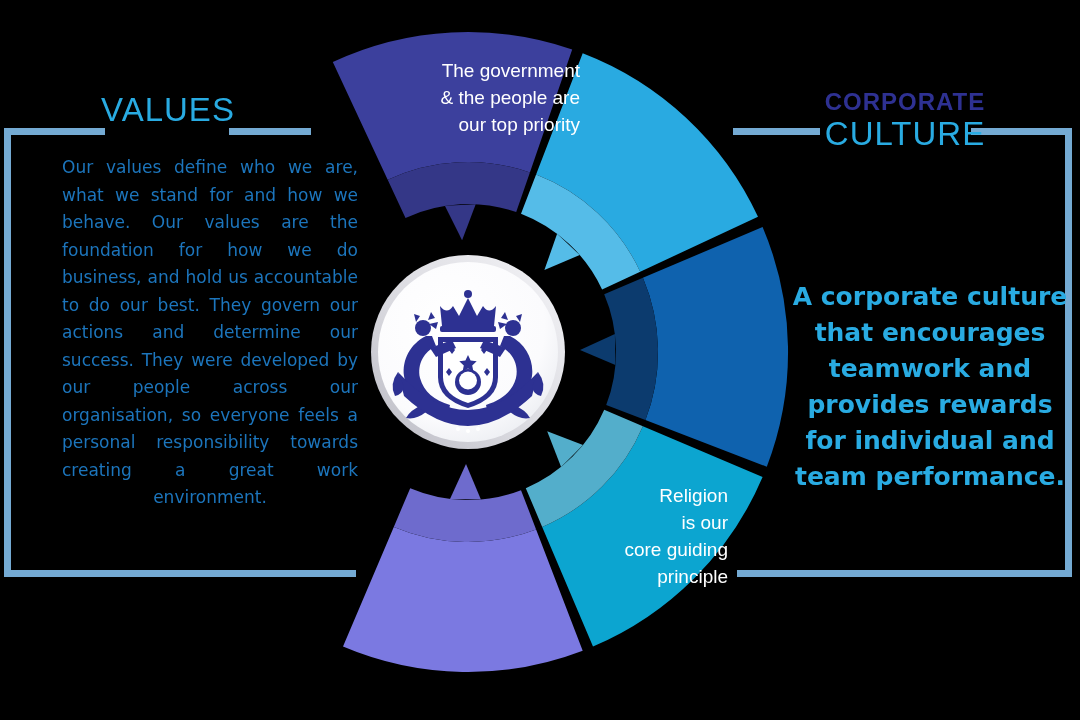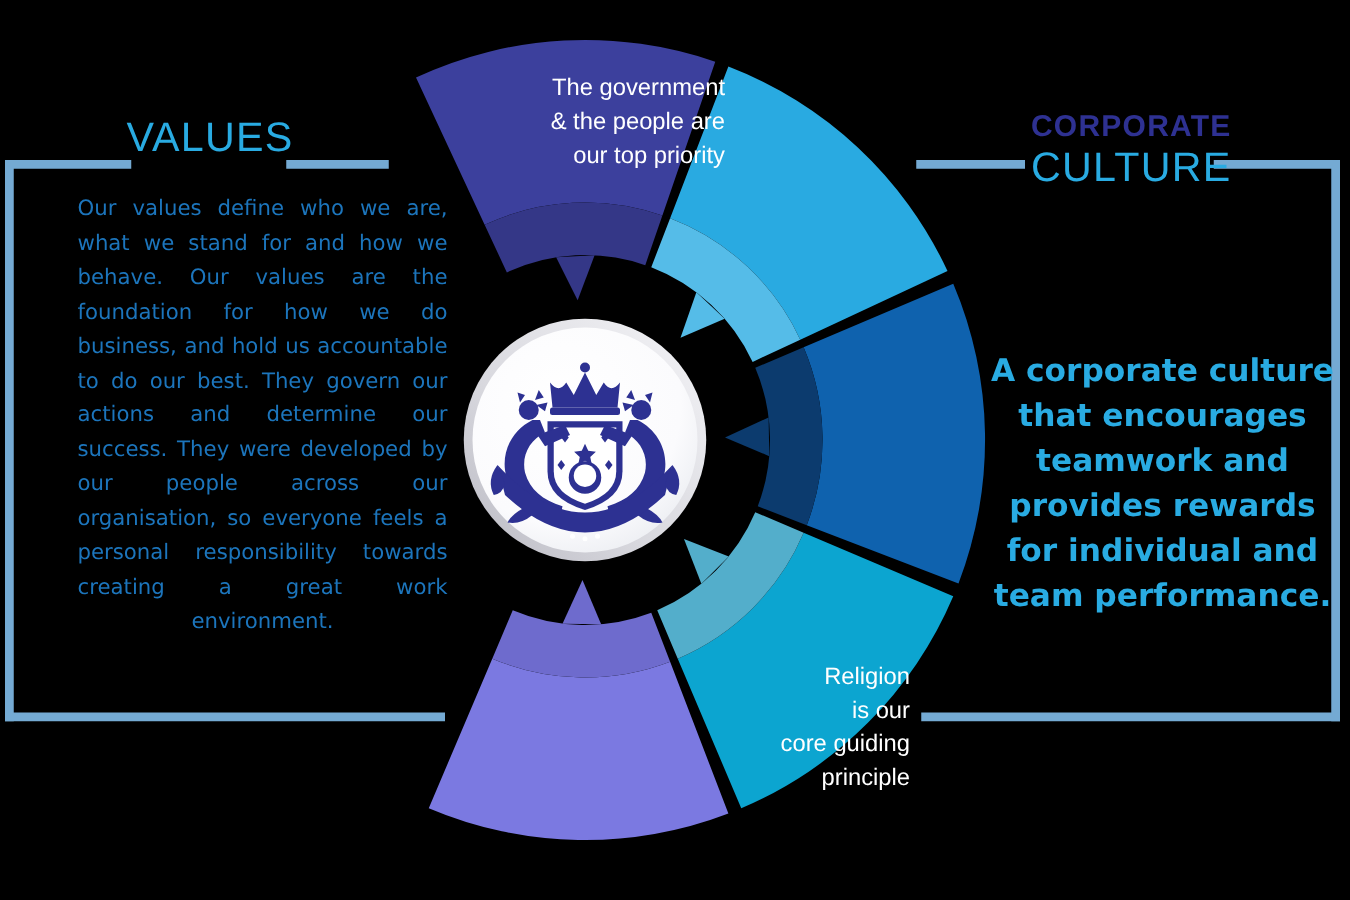--- a/index.html
+++ b/index.html
@@ -20,21 +20,21 @@
   .right-body{position:absolute;left:790px;top:249px;width:280px;
               font-family:"DejaVu Sans",sans-serif;font-weight:bold;font-size:25px;line-height:36px;
               color:#29abe2;text-align:center;white-space:pre-line;margin-top:30px;}
 
   
   .seg-label{position:absolute;color:#ffffff;text-align:right;white-space:pre-line;
              font-size:19px;line-height:27px;}
   #lbl-gov{left:340px;top:57px;width:240px;}
   #lbl-par{left:533px;top:118px;width:200px;}
   #lbl-pro{left:627px;top:291px;width:180px;}
-  #lbl-rel{left:548px;top:482px;width:180px;margin-top:46px;}
+  #lbl-rel{left:548px;top:482px;width:180px;}
   #lbl-emp{left:372px;top:554px;width:180px;}
 </style>
 </head>
 <body>
 
 <div class="stage">
 
   <svg class="art" width="1080" height="720" viewBox="0 0 1080 720">
     <defs>
       <radialGradient id="circleGrad" cx="40%" cy="35%" r="75%">

